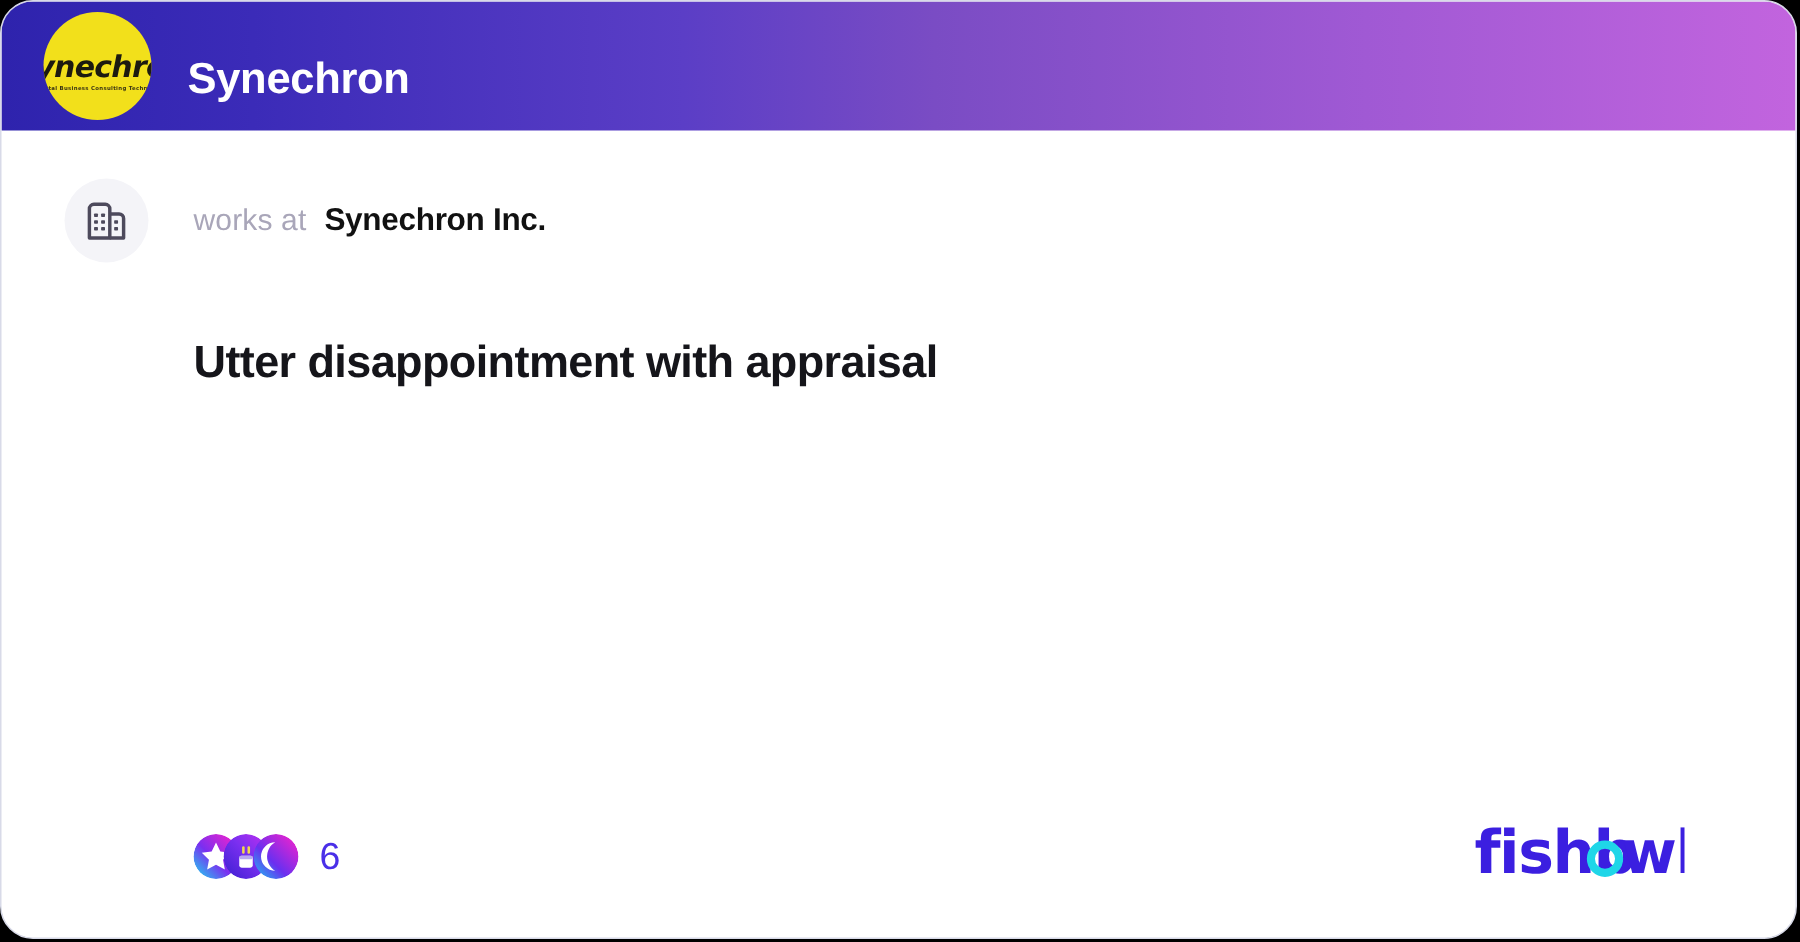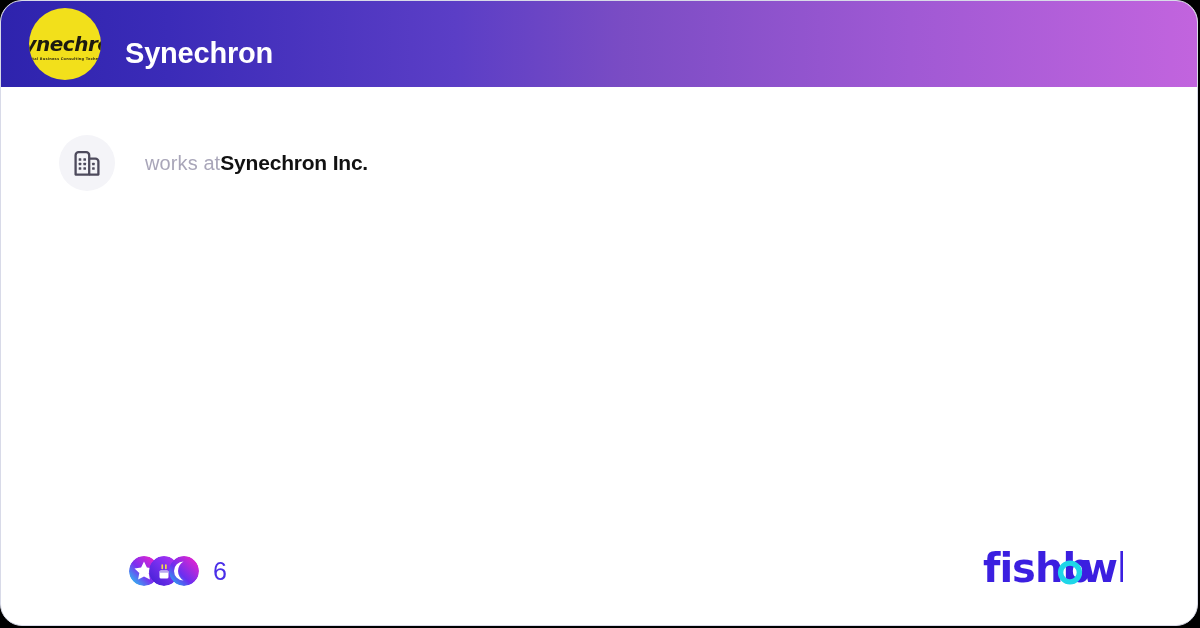--- a/index.html
+++ b/index.html
@@ -86,21 +86,21 @@
     font-weight: 700;
     letter-spacing: -0.2px;
     line-height: 1;
     margin-top: 19px;
   }
 
   
   .body {
     flex: 1 1 auto;
     position: relative;
-    padding: 16px;
+    padding: 0;
   }
 
   
   .works-row {
     display: flex;
     align-items: center;
     padding: 32px 0 0 42px;
   }
   .works-icon-circle {
     width: 56px;
@@ -123,21 +123,21 @@
   .works-label {
     font-size: 20px;
     color: #a9a6b9;
     font-weight: 400;
     letter-spacing: 0.1px;
   }
   .works-company {
     font-size: 21px;
     color: #111111;
     font-weight: 700;
-    margin-left: 0;
+    margin-left: 12px;
     letter-spacing: -0.2px;
   }
 
   
   .post-title {
     margin: 49px 0 0 128px;
     font-size: 30px;
     font-weight: 700;
     color: #15151a;
     letter-spacing: -0.4px;
@@ -224,20 +224,21 @@
           </g>
         </svg>
       </div>
 
       <div class="works-text">
         <span class="works-label">works at</span>
         <span class="works-company">Synechron Inc.</span>
       </div>
     </div>
 
+    <div class="post-title">Utter disappointment with appraisal</div>
 
     <div class="footer">
 
       <div class="reactions">
         <div class="react-stack">
 
           <svg class="react-badge" viewBox="0 0 30 30">
             <defs>
               <linearGradient id="gStar" x1="0" y1="1" x2="1" y2="0">
                 <stop offset="0%" stop-color="#18e0f0"></stop>

